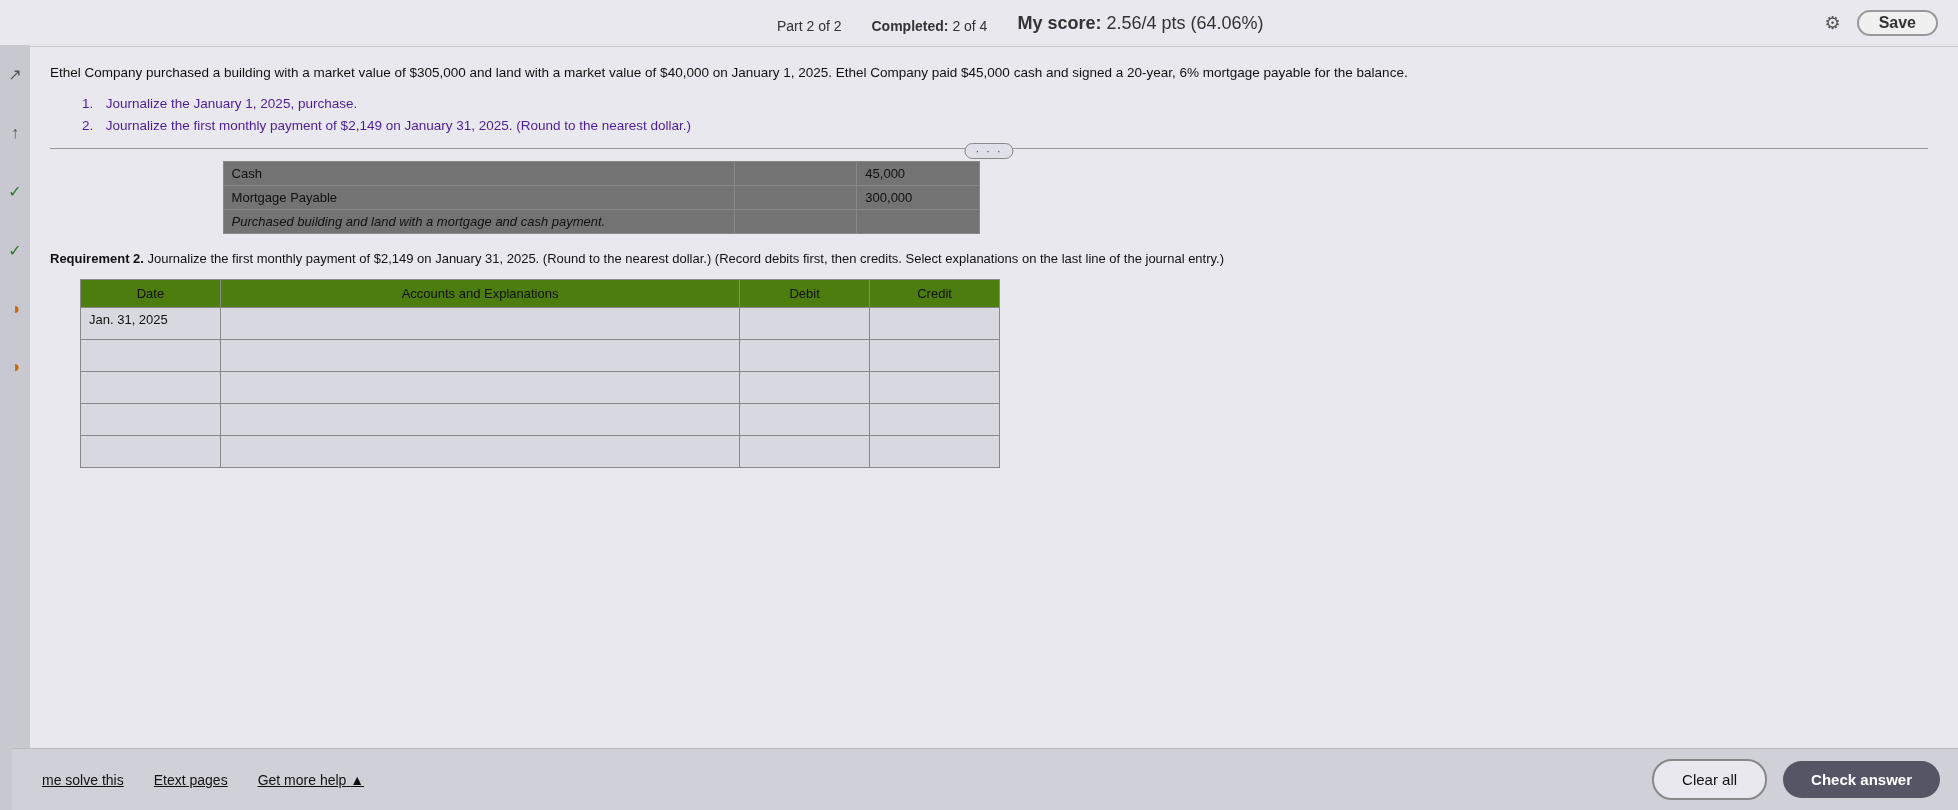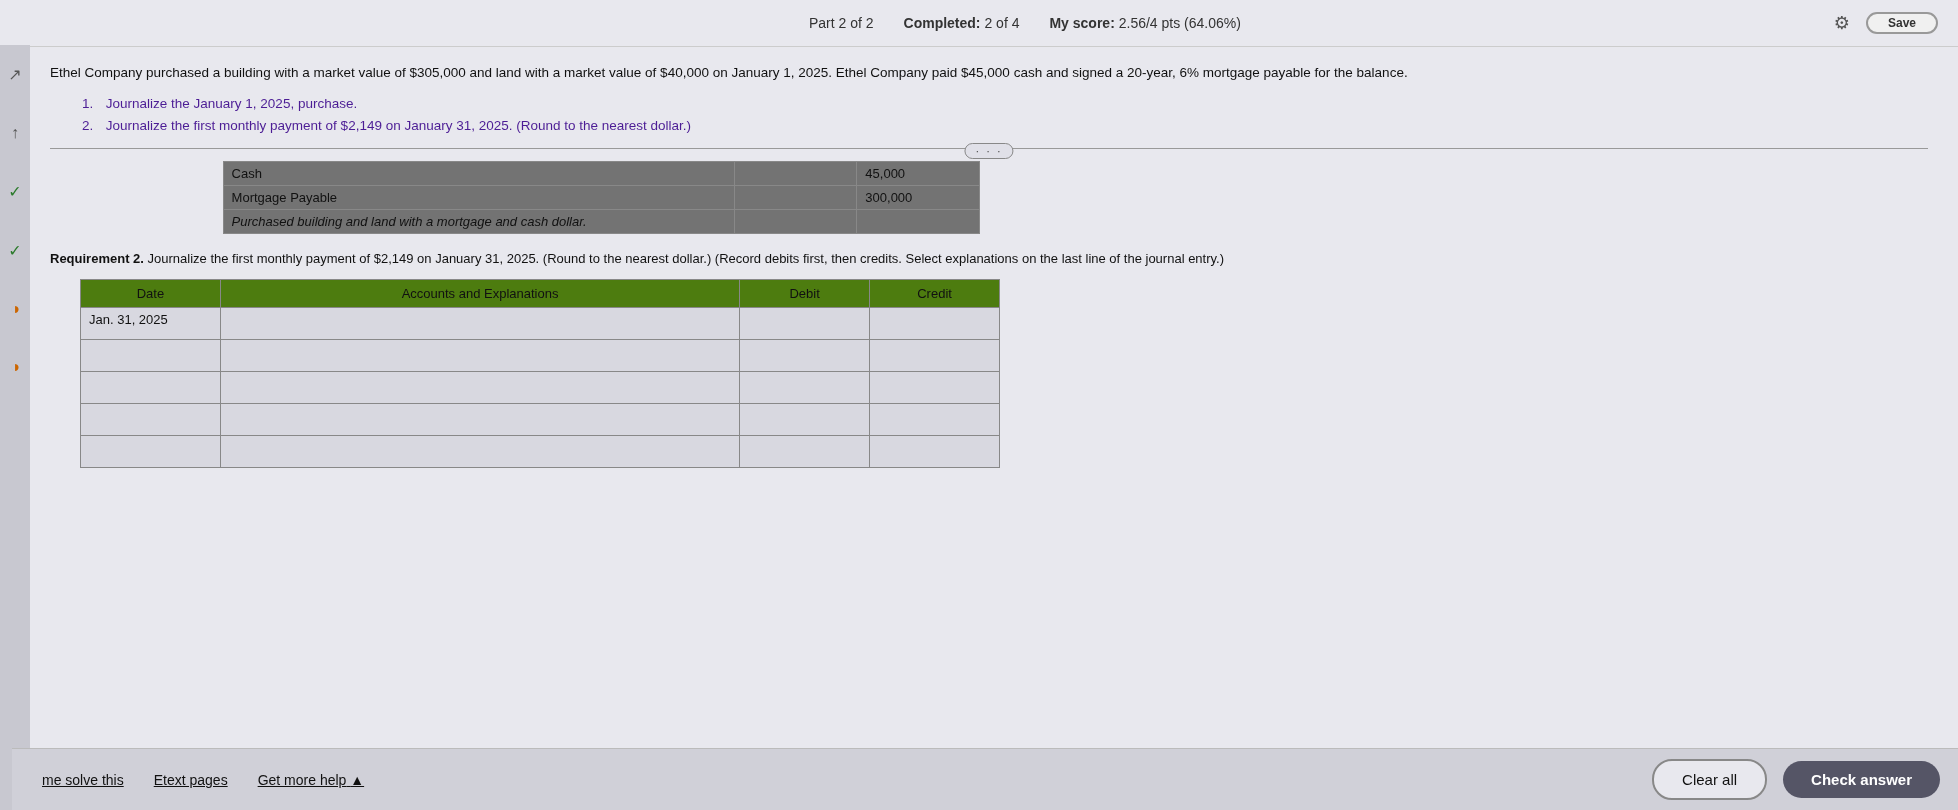--- a/index.html
+++ b/index.html
@@ -50,39 +50,39 @@
     .completed-label {
       font-size: 14px;
       color: #333;
     }
 
     .completed-label strong {
       font-weight: bold;
     }
 
     .score-label {
-      font-size: 14px;
+      font-size: 18px;
       color: #333;
     }
 
     .gear-icon-btn {
       background: none;
       border: none;
       cursor: pointer;
       font-size: 18px;
       color: #555;
       padding: 4px;
     }
 
     .save-button {
       background: #f0f0f0;
       border: 2px solid #999;
       border-radius: 20px;
       padding: 2px 20px;
-      font-size: 12px;
+      font-size: 16px;
       font-weight: bold;
       cursor: pointer;
       color: #333;
     }
 
     
     .left-sidebar {
       position: absolute;
       left: 0;
       top: 45px;
@@ -398,21 +398,21 @@
             <td class="credit-col">45,000</td>
           </tr>
           <tr>
             <td class="label-col"></td>
             <td class="account-col">Mortgage Payable</td>
             <td class="debit-col"></td>
             <td class="credit-col">300,000</td>
           </tr>
           <tr>
             <td class="label-col"></td>
-            <td class="account-col italic-text">Purchased building and land with a mortgage and cash dollar.</td>
+            <td class="account-col italic-text">Purchased building and land with a mortgage and cash payment.</td>
             <td class="debit-col"></td>
             <td class="credit-col"></td>
           </tr>
         </tbody>
       </table>
     </div>
 
     <div class="req2-header">
       <strong>Requirement 2.</strong>
       <span> Journalize the first monthly payment of $2,149 on January 31, 2025. (Round to the nearest dollar.) (Record debits first, then credits. Select explanations on the last line of the journal entry.)</span>

